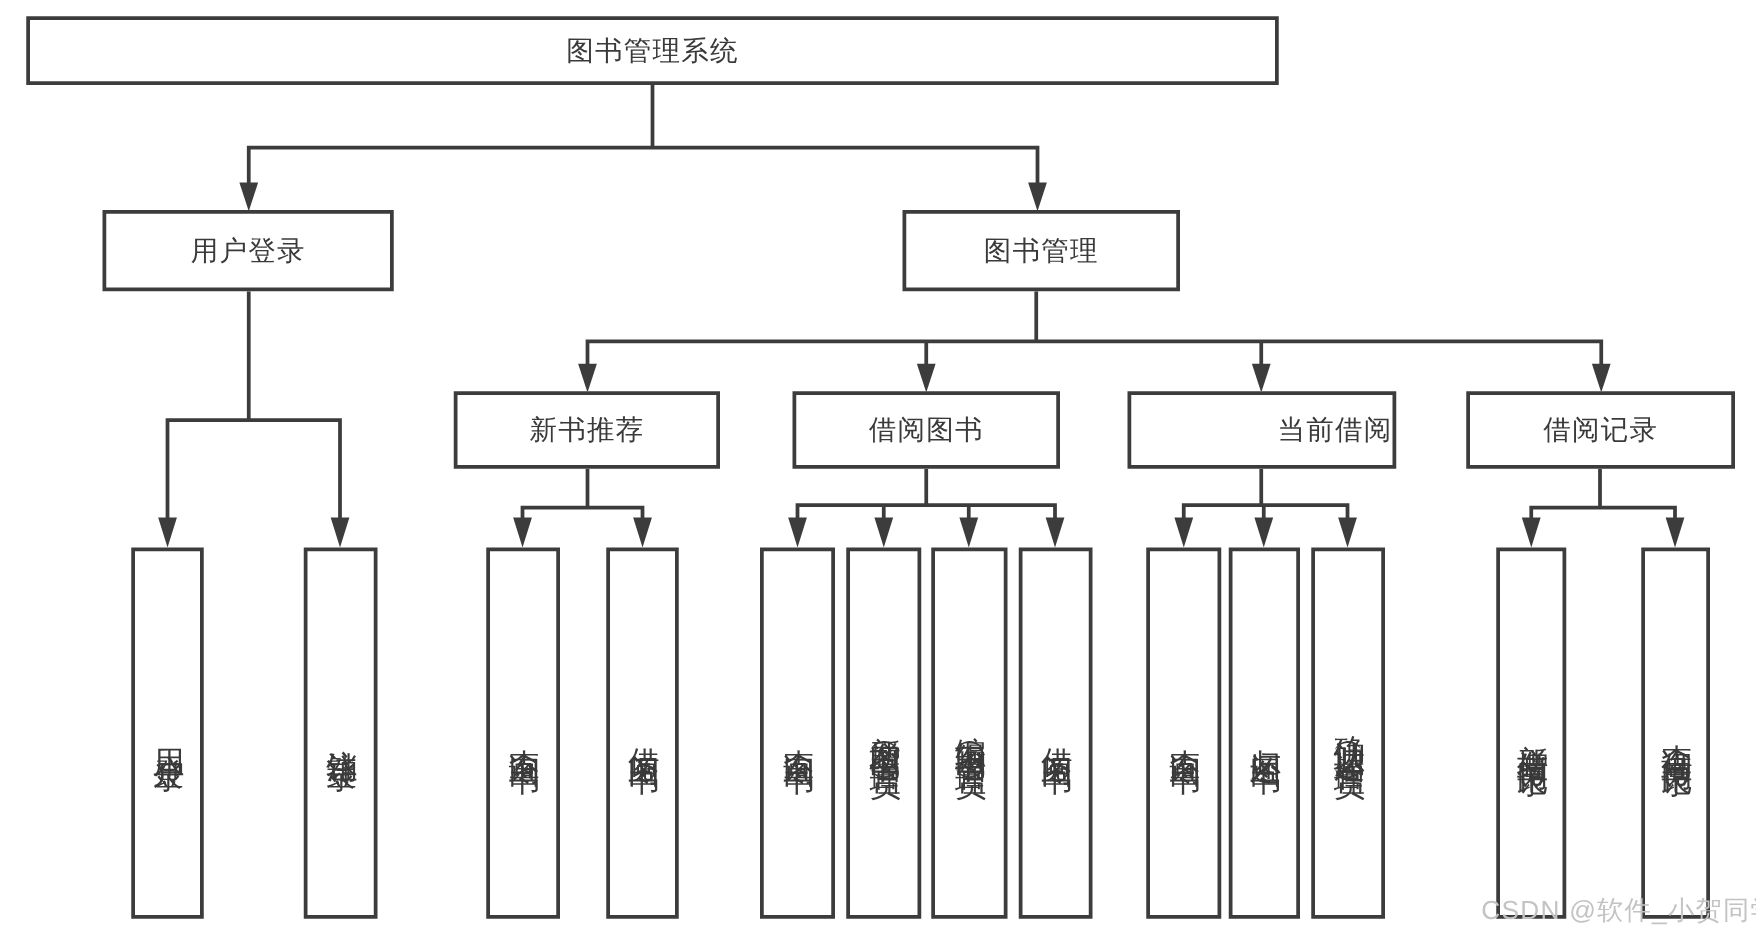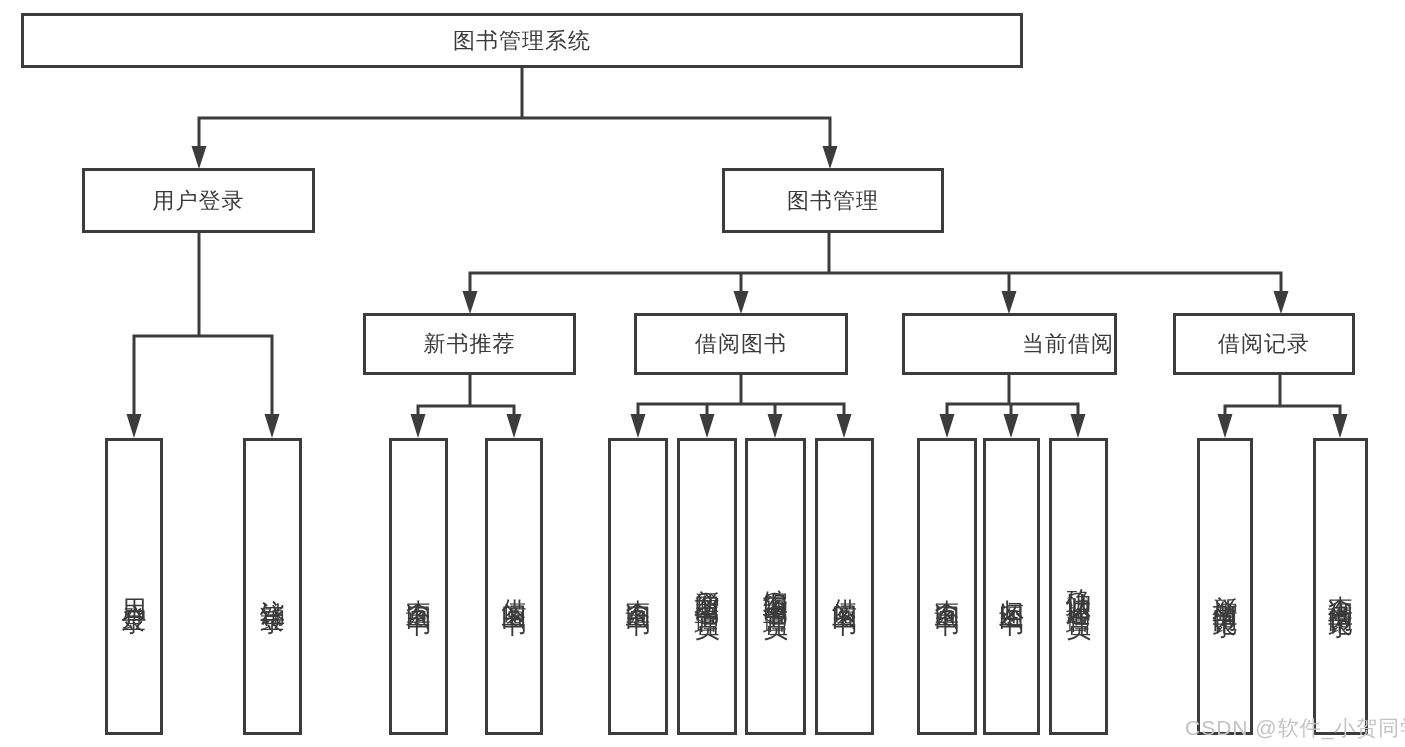--- a/index.html
+++ b/index.html
@@ -119,21 +119,21 @@
 
   <div class="box hbox" style="left:363px;top:313px;width:213px;height:62px;">
     <span>新书推荐</span>
   </div>
   <div class="box hbox" style="left:634px;top:313px;width:214px;height:62px;">
     <span>借阅图书</span>
   </div>
   <div class="box hbox" style="left:902px;top:313px;width:215px;height:62px;justify-content:flex-end;">
     <span>当前借阅</span>
   </div>
-  <div class="box hbox" style="left:1173px;top:313px;width:182px;height:62px;">
+  <div class="box hbox" style="left:1173px;top:313px;width:215px;height:62px;">
     <span>借阅记录</span>
   </div>
 
   <div class="box vbox" style="left:105px;top:438px;width:58px;height:297px;">
     <span>用户登录</span>
   </div>
   <div class="box vbox" style="left:243px;top:438px;width:59px;height:297px;">
     <span>注销登录</span>
   </div>
 

